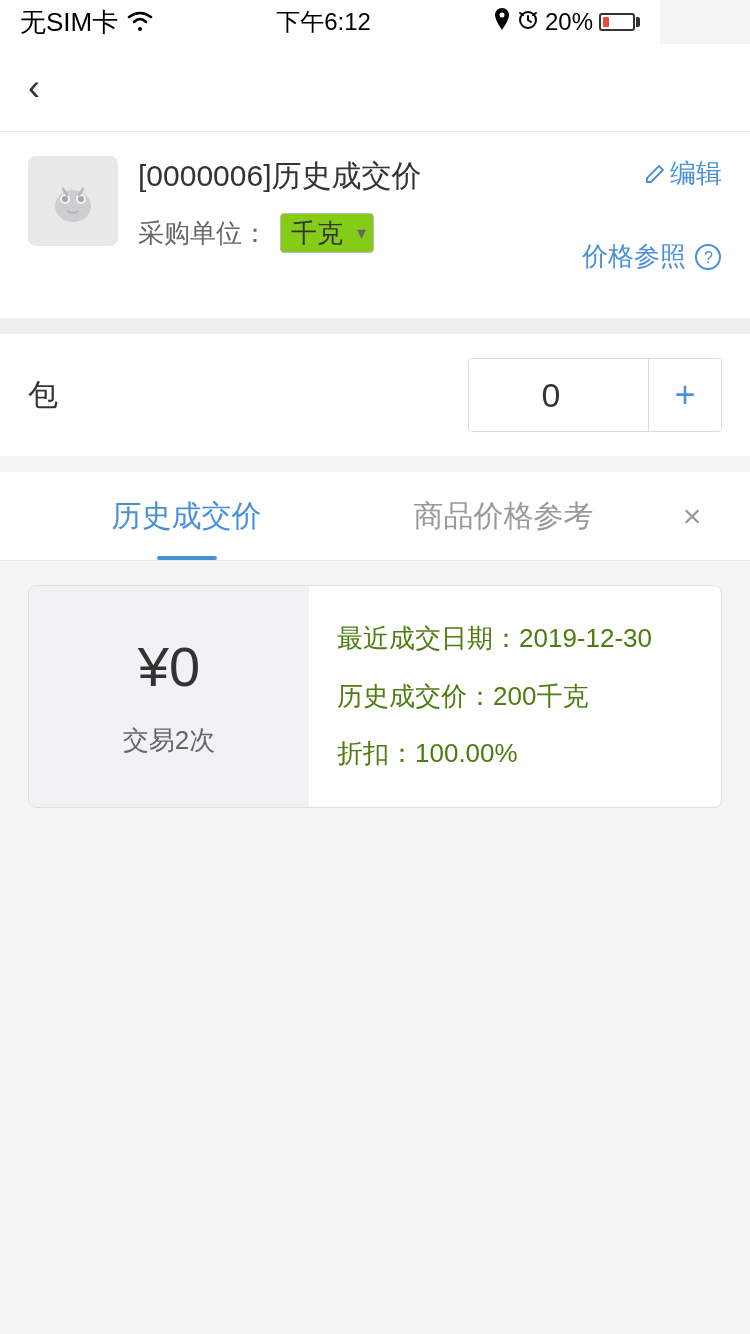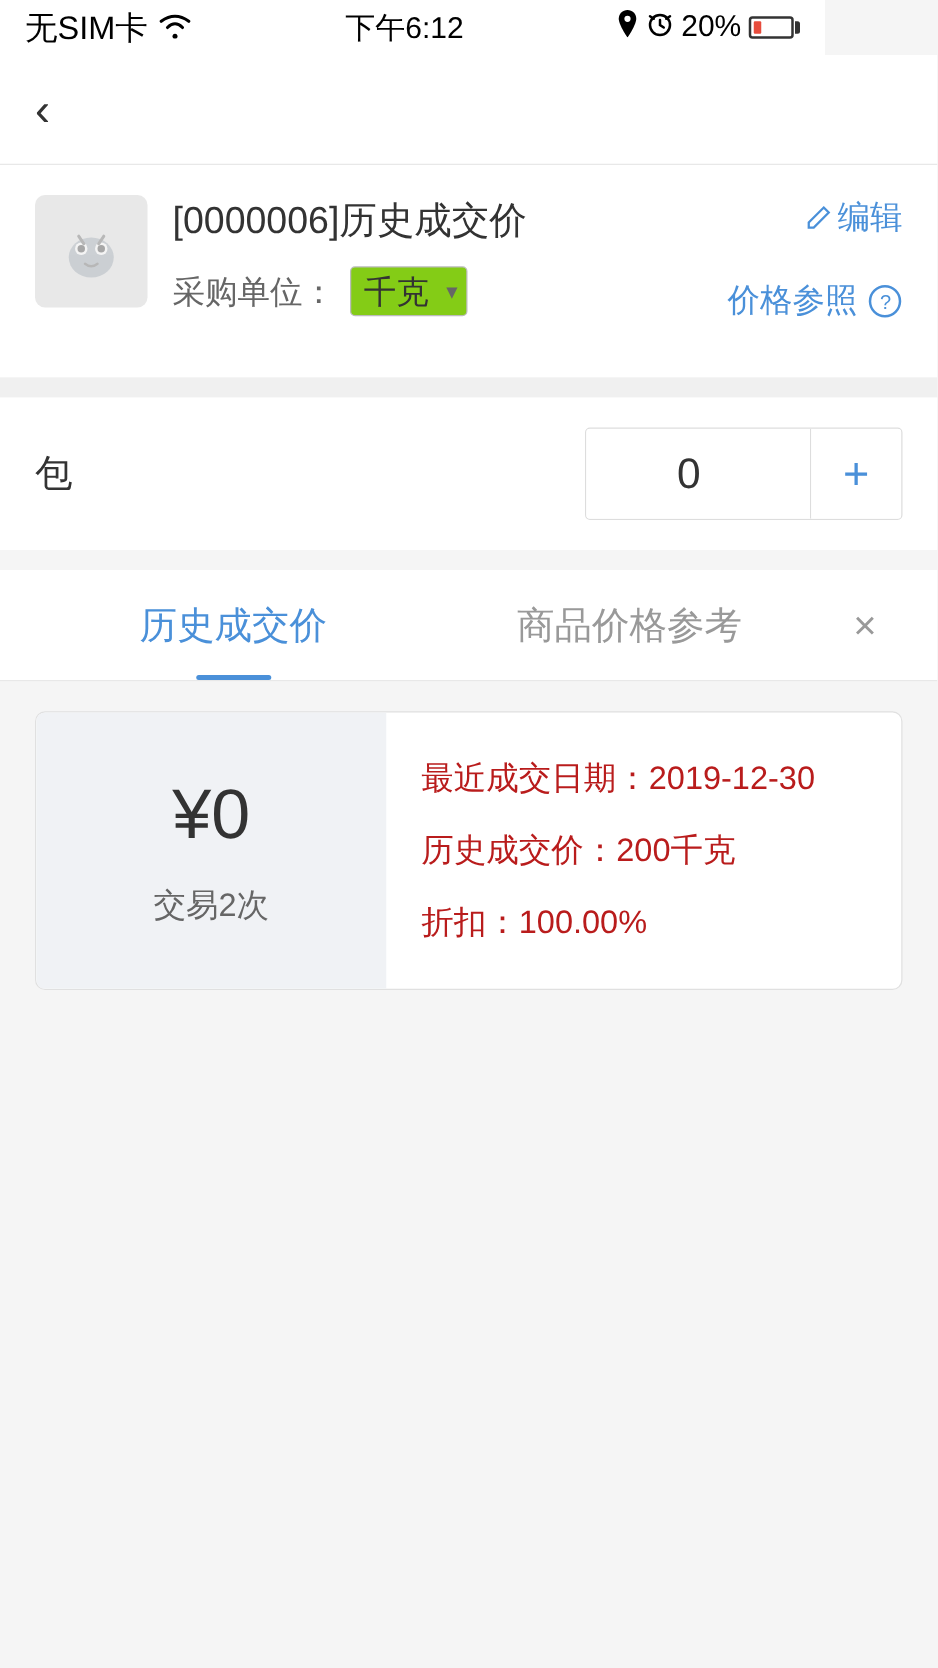--- a/index.html
+++ b/index.html
@@ -182,21 +182,21 @@
       font-size: 26px;
       display: flex;
       align-items: center;
       gap: 8px;
       cursor: pointer;
     }
     .price-ref-info {
       display: flex;
       align-items: flex-end;
       justify-content: flex-end;
-      margin-top: 0;
+      margin-top: 16px;
     }
 
     
     .divider {
       height: 16px;
       background: #f0f0f0;
     }
 
     
     .quantity-row {
@@ -328,21 +328,21 @@
     }
     .price-card-right {
       flex: 1;
       padding: 32px 28px;
       display: flex;
       flex-direction: column;
       gap: 16px;
     }
     .price-detail-item {
       font-size: 26px;
-      color: #b91c1c;
+      color: #4d7c0f;
       line-height: 1.6;
     }
 
     
     .main-content {
       min-height: 700px;
       background: #f5f5f5;
     }
   </style>
 </head>

